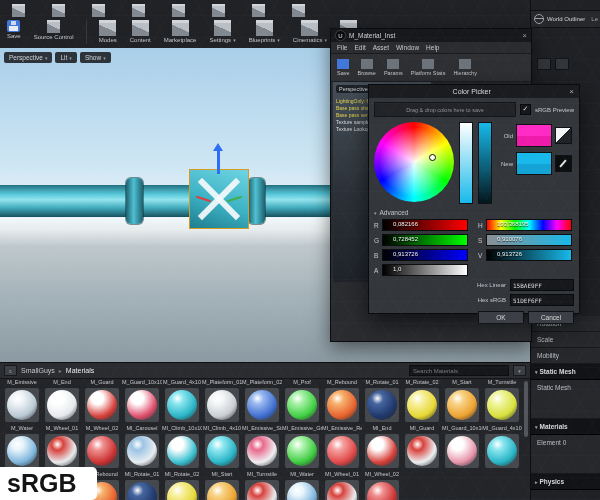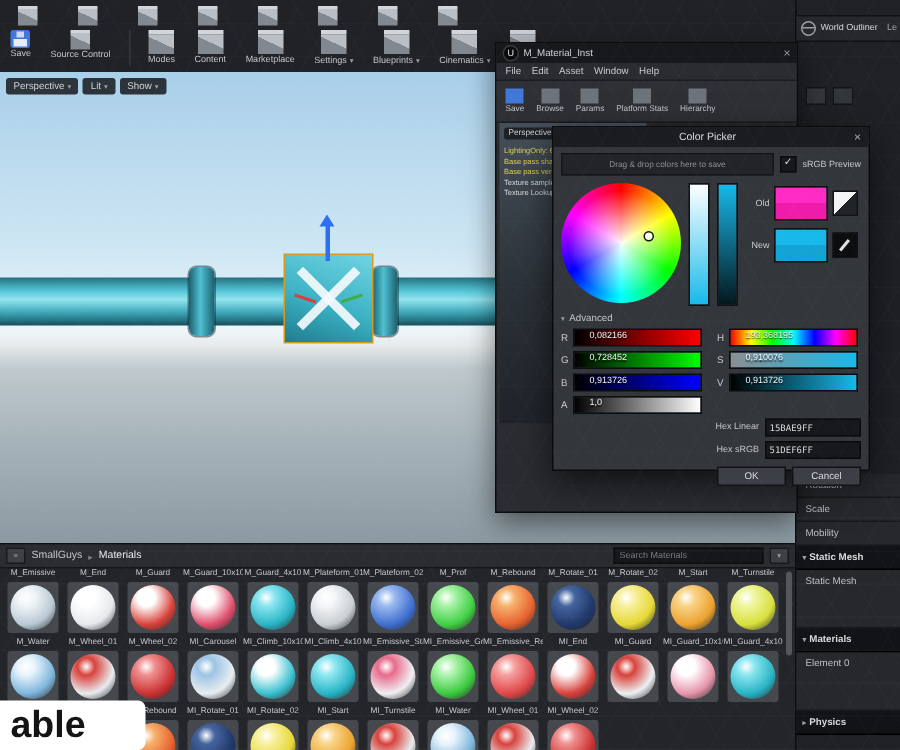--- a/index.html
+++ b/index.html
@@ -707,15 +707,15 @@
       </div>
       <div class="cp-buttons">
         <button class="cp-btn">OK</button>
         <button class="cp-btn">Cancel</button>
       </div>
     </div>
   </div>
 
   <div class="hex-overlay"></div>
   <div class="wm">
-    <span>able</span>
+    <span>sRGB</span>
   </div>
 </div>
 
 </body></html>

